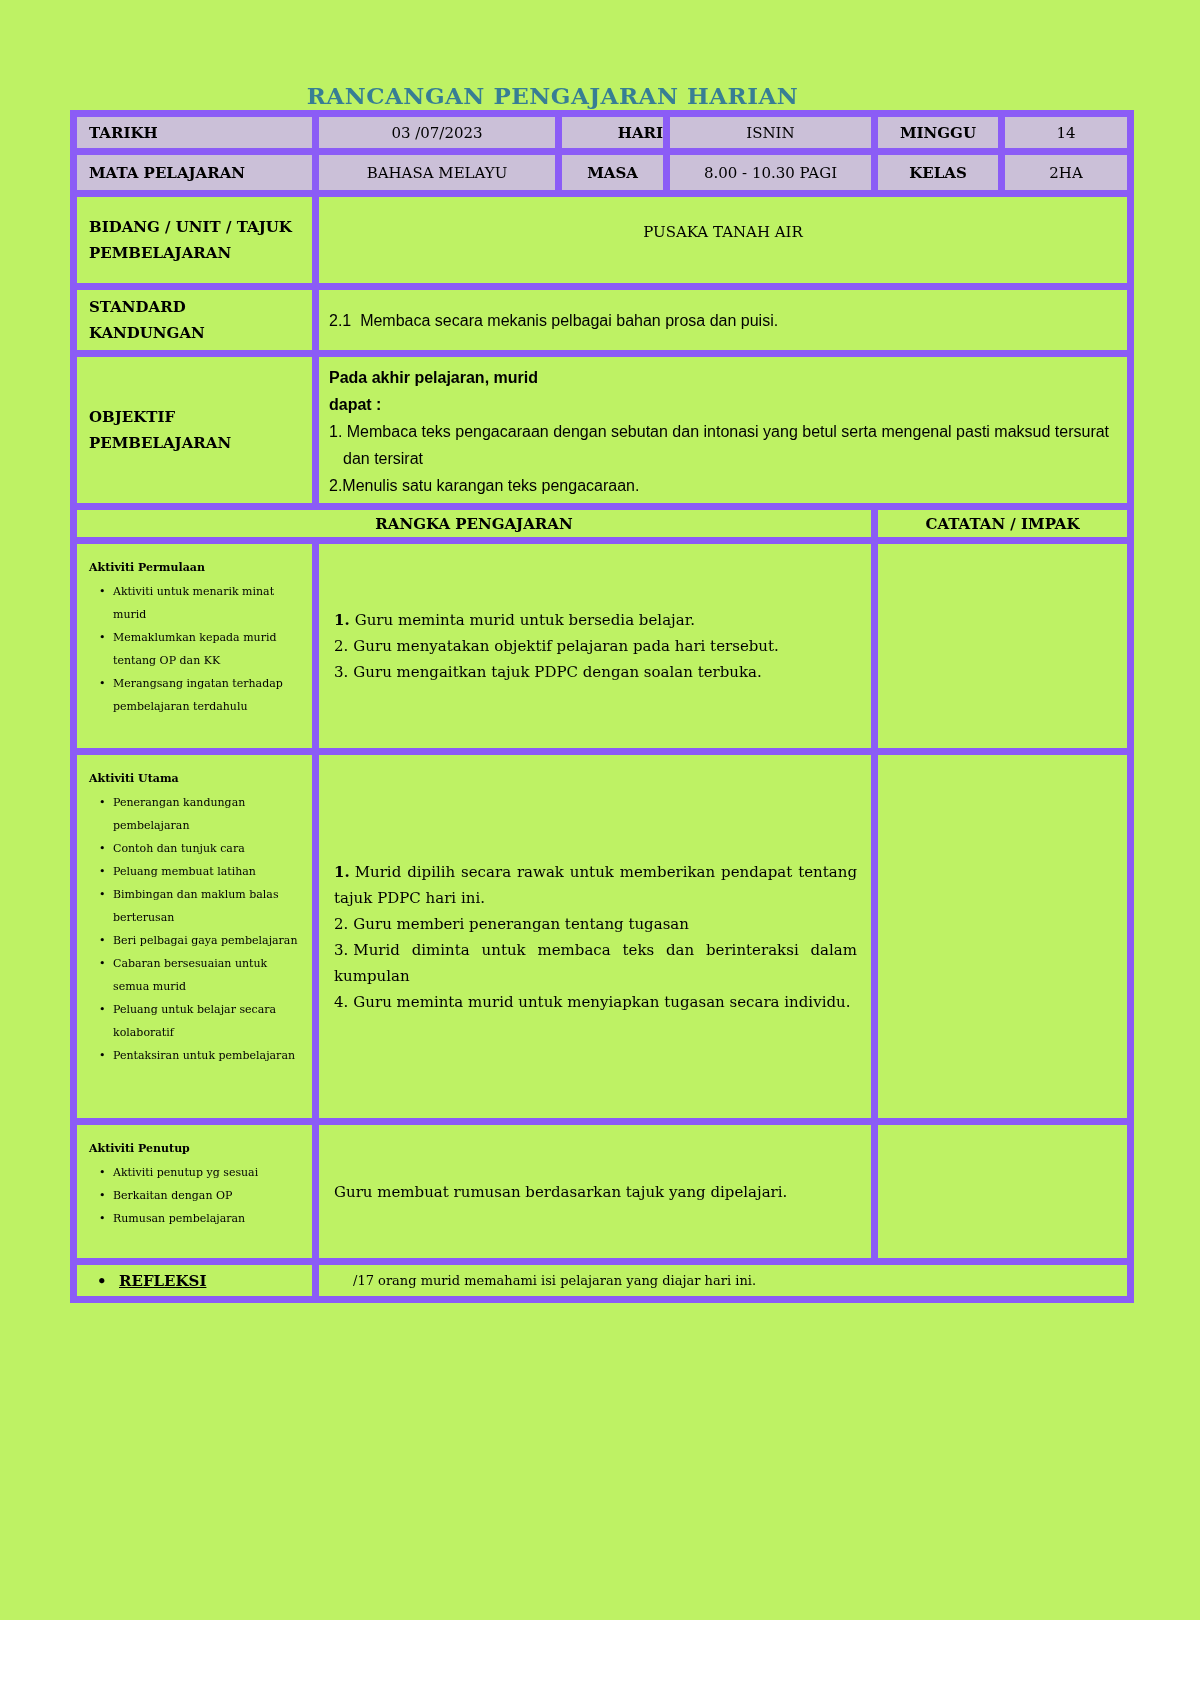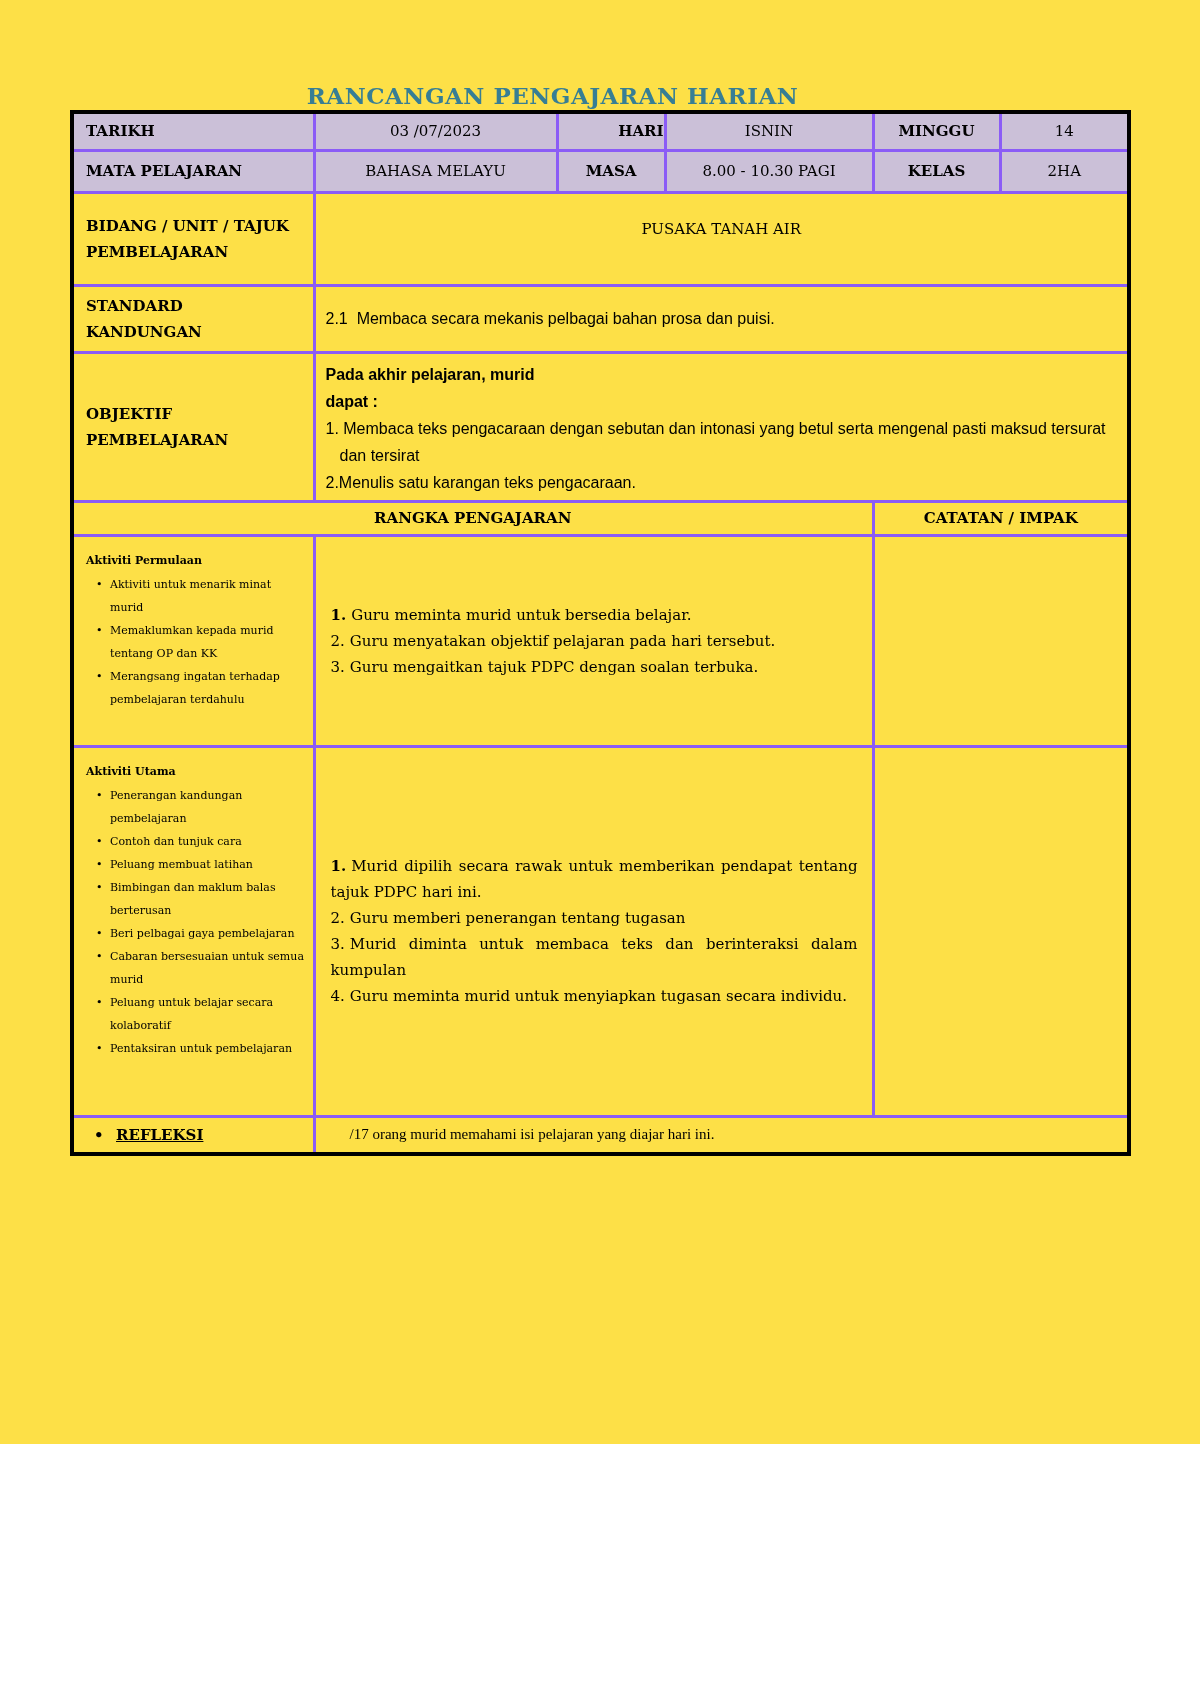--- a/index.html
+++ b/index.html
@@ -1,23 +1,23 @@
 <!DOCTYPE html>
 <html><head>
 <meta charset="utf-8">
 <style>
   html,body{margin:0;padding:0;background:#ffffff;}
-  .page{position:relative;width:1200px;height:1444px;background:#fde047;overflow:hidden;
+  .page{position:relative;width:1200px;height:1620px;background:#bef264;overflow:hidden;
         font-family:"DejaVu Serif",serif;color:#000;}
   .doc-title{position:absolute;top:82px;left:70px;width:965px;text-align:center;
              font-family:"DejaVu Serif",serif;font-weight:bold;font-size:23px;
              letter-spacing:0.5px;color:#377E94;}
   table.lesson{position:absolute;top:110px;left:70px;width:1057px;border-collapse:collapse;
                table-layout:fixed;border:4px solid #000;}
-  td{border:3px solid #8b5cf6;vertical-align:middle;padding:0;overflow:hidden;}
+  td{border:7px solid #8b5cf6;vertical-align:middle;padding:0;overflow:hidden;}
   
   .hdr td{background:#CBC0D8;}
   .hdr{height:40px;}
   .lbl{font-weight:bold;font-size:15px;padding-left:12px;padding-right:20px;}
   .val{font-size:15px;text-align:center;}
   
   .rowlbl{font-weight:bold;font-size:15px;padding-left:12px;padding-right:20px;
           vertical-align:middle;line-height:26px;}
   
   .sans{font-family:Liberation Sans, sans-serif;font-size:16px;line-height:27px;}
@@ -37,21 +37,21 @@
   ul.blist li::before{content:"\2022";position:absolute;left:0;top:0;}
   .act-mid{vertical-align:middle;padding:6px 14px 6px 15px;font-size:15px;line-height:26px;}
   .step .sn{margin-right:5px;}
   .step .sn.nb{font-weight:bold;}
   .justify .step{text-align:justify;}
   .note-cell{vertical-align:middle;padding-left:15px;font-size:15px;}
   
   .ref-lbl{font-weight:bold;font-size:15px;padding-left:20px;position:relative;text-decoration:underline;}
   .ref-lbl::before{content:"\2022";position:absolute;left:20px;font-weight:bold;}
   .ref-lbl span{padding-left:22px;}
-  .ref-val{font-size:15px;padding-left:34px;font-family:Liberation Serif, serif;}
+  .ref-val{font-size:13px;padding-left:34px;}
   
   .r-info1{height:38px;} .r-info2{height:42px;}
   .r-bidang{height:93px;} .r-sk{height:67px;} .r-sp{height:82px;} .r-obj{height:138px;}
   .r-sec{height:34px;}
   .r-perm{height:211px;} .r-utama{height:370px;} .r-penutup{height:140px;}
   .r-ref{height:38px;}
 </style>
 </head>
 <body>
 
@@ -147,20 +147,32 @@
       </td>
       <td colspan="3" class="act-mid justify">
         <div class="step"><span class="sn nb">1.</span><span>Murid dipilih secara rawak untuk memberikan pendapat tentang tajuk PDPC hari ini.</span></div>
         <div class="step"><span class="sn">2.</span><span>Guru memberi penerangan tentang tugasan</span></div>
         <div class="step"><span class="sn">3.</span><span>Murid diminta untuk membaca teks dan berinteraksi dalam kumpulan</span></div>
         <div class="step"><span class="sn">4.</span><span>Guru meminta murid untuk menyiapkan tugasan secara individu.</span></div>
       </td>
       <td colspan="2"></td>
     </tr>
 
+    <tr class="r-penutup">
+      <td class="act-left">
+        <div class="act-title">Aktiviti Penutup</div>
+        <ul class="blist">
+          <li>Aktiviti penutup yg sesuai</li>
+          <li>Berkaitan dengan OP</li>
+          <li>Rumusan pembelajaran</li>
+        </ul>
+      </td>
+      <td colspan="3" class="note-cell">Guru membuat rumusan berdasarkan tajuk yang dipelajari.</td>
+      <td colspan="2"></td>
+    </tr>
 
     <tr class="r-ref">
       <td class="ref-lbl"><span>REFLEKSI</span></td>
       <td colspan="5" class="ref-val">/17 orang murid memahami isi pelajaran yang diajar hari ini.</td>
     </tr>
 
   </tbody>
     </table>
 </div>
 

